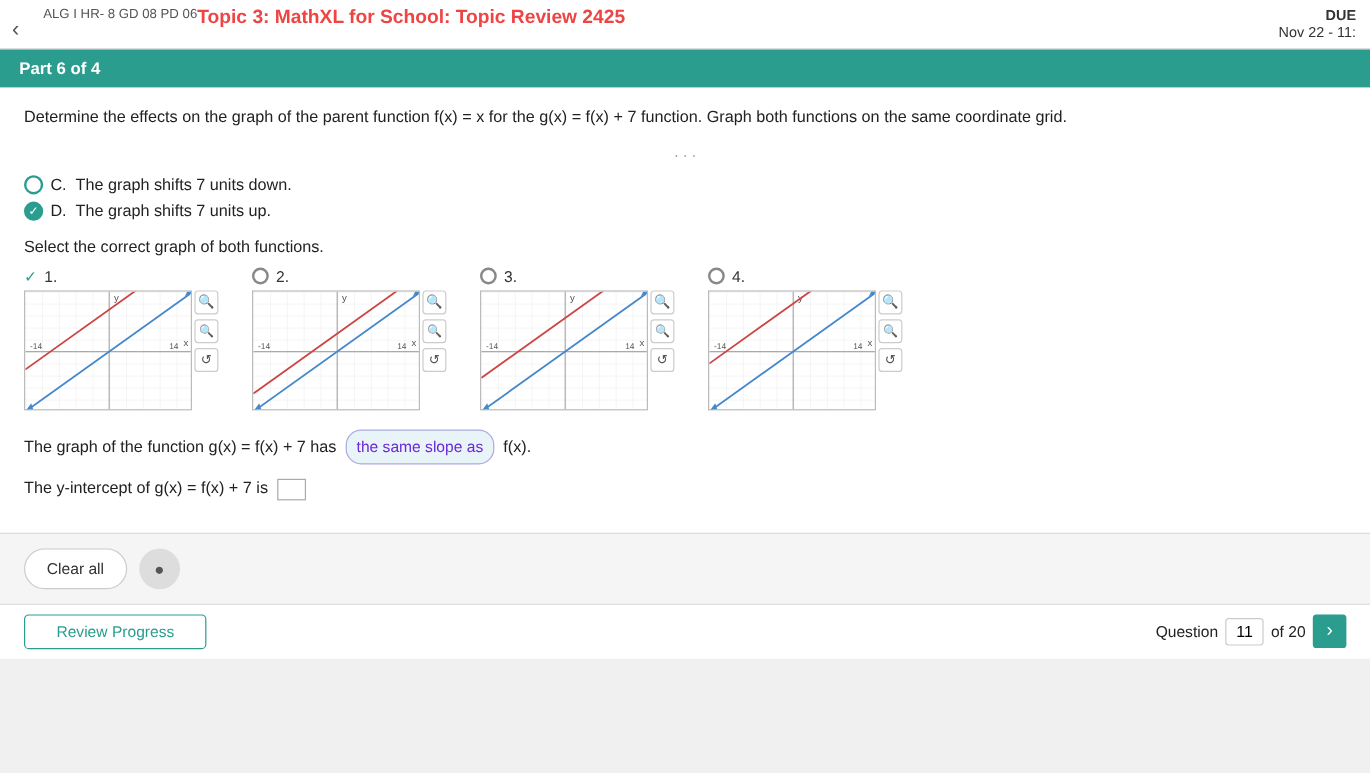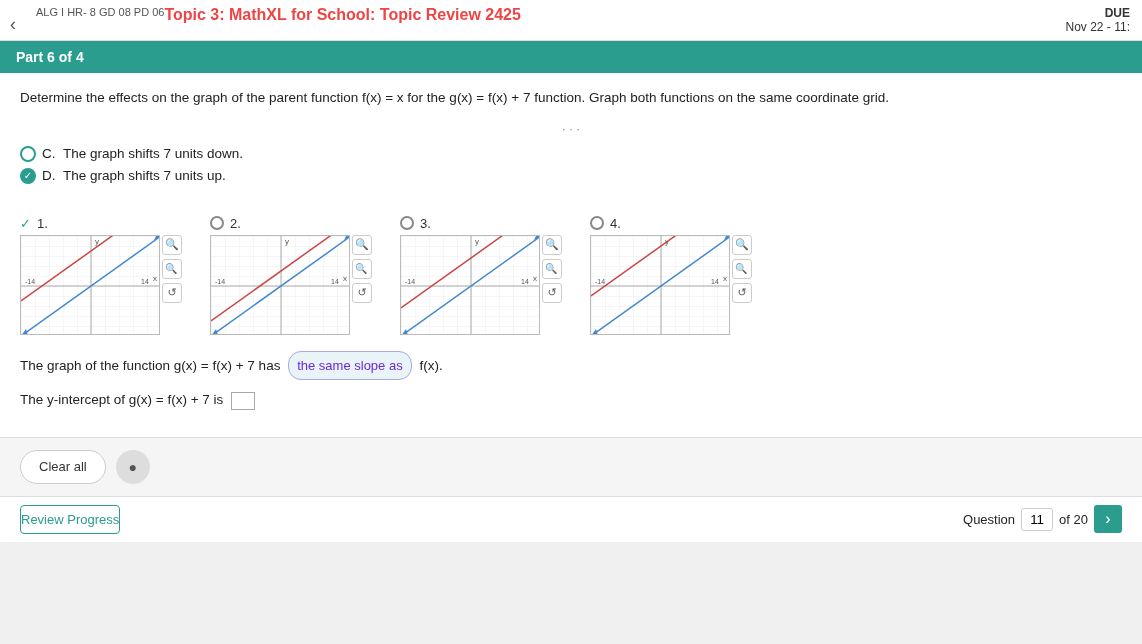--- a/index.html
+++ b/index.html
@@ -77,21 +77,21 @@
 
     .divider-dots {
       text-align: center;
       color: #888;
       font-size: 12px;
       margin-bottom: 10px;
     }
 
     
     .options-section {
-      margin-bottom: 32px;
+      margin-bottom: 14px;
     }
     .option-row {
       display: flex;
       align-items: center;
       margin-bottom: 6px;
       font-size: 13.5px;
     }
     .option-check {
       width: 16px;
       height: 16px;
@@ -267,21 +267,21 @@
       border-top: 1px solid #ddd;
       padding: 8px 20px;
       display: flex;
       align-items: center;
       justify-content: space-between;
     }
     .review-progress-btn {
       background: white;
       border: 1px solid #2a9d8f;
       color: #2a9d8f;
-      padding: 6px 0;
+      padding: 6px 26px;
       border-radius: 4px;
       font-size: 13px;
       cursor: pointer;
     }
     .question-nav {
       display: flex;
       align-items: center;
       gap: 6px;
       font-size: 13px;
     }
@@ -341,20 +341,21 @@
     <div class="option-row">
       <span class="option-check"></span>
       <span>C. &nbsp;The graph shifts 7 units down.</span>
     </div>
     <div class="option-row">
       <span class="option-check checked"></span>
       <span>D. &nbsp;The graph shifts 7 units up.</span>
     </div>
   </div>
 
+  <div class="graph-select-label">Select the correct graph of both functions.</div>
 
   <div class="graphs-row">
 
     <div class="graph-option">
       <div class="graph-option-header">
         <span class="graph-check-icon">✓</span>
         <span class="graph-number">1.</span>
       </div>
       <div style="position:relative;">
         <div class="graph-box">

